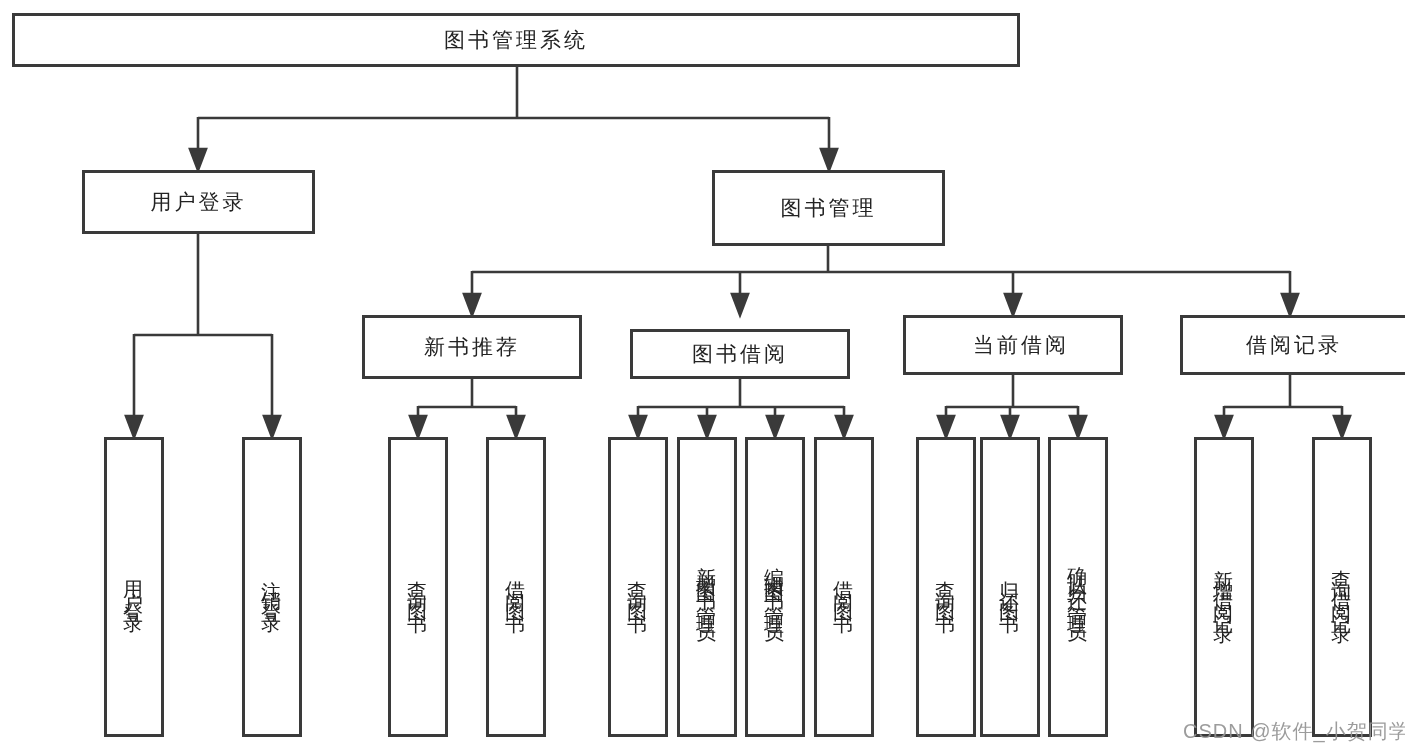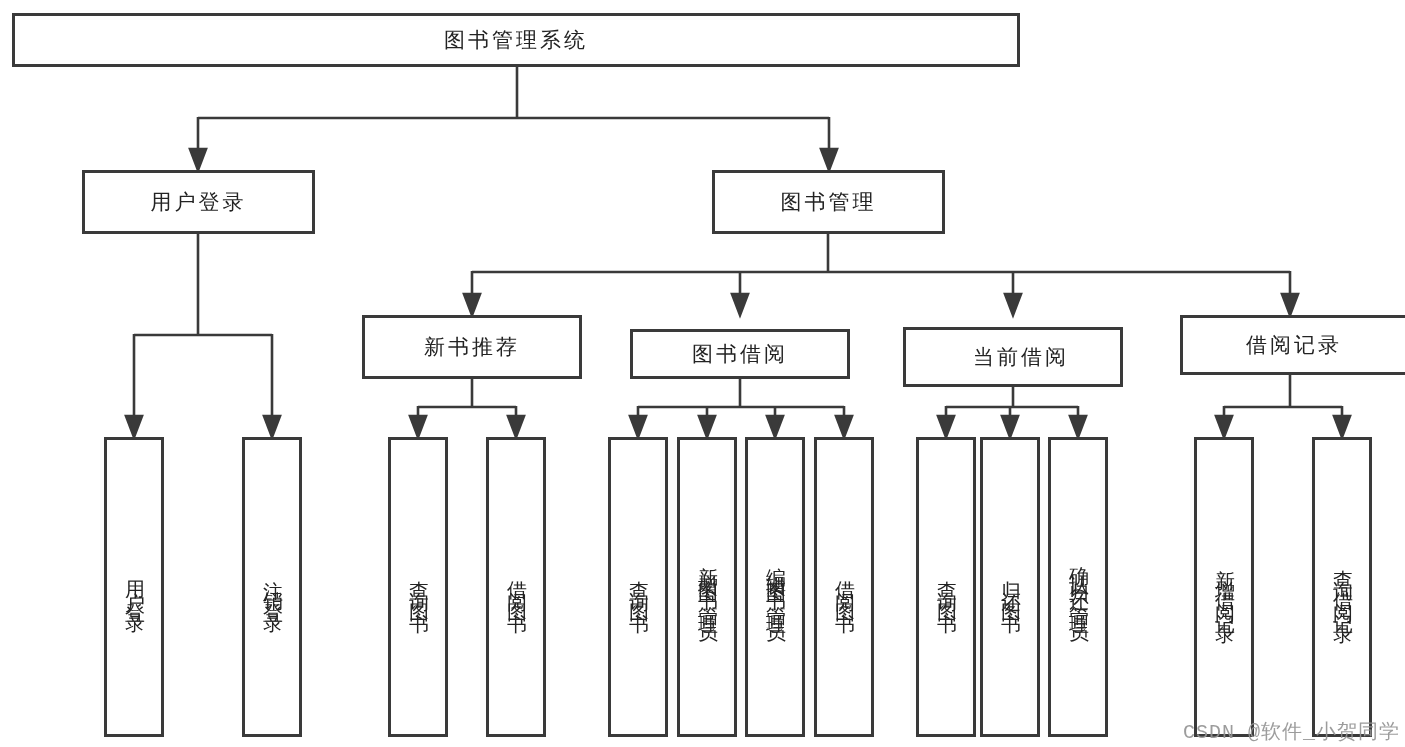--- a/index.html
+++ b/index.html
@@ -2,21 +2,21 @@
 <html><head>
 <meta charset="utf-8">
 <style>
   * { box-sizing: border-box; margin: 0; padding: 0; }
   html, body {
     width: 1405px; height: 747px;
     background: #ffffff;
     font-family: "Liberation Sans", sans-serif;
     overflow: hidden;
   }
-  #canvas { position: relative; width: 1405px; height: 747px; background: #fff; font-family: Liberation Mono, monospace; }
+  #canvas { position: relative; width: 1405px; height: 747px; background: #fff; }
   svg.wires { position: absolute; left: 0; top: 0; z-index: 1; }
   .node {
     position: absolute;
     background: #fff;
     border: 3px solid #3a3a3a;
     color: #232323;
     display: flex;
     align-items: center;
     justify-content: center;
     z-index: 2;
@@ -25,24 +25,24 @@
   .v-node {
     writing-mode: vertical-rl;
     text-orientation: mixed;
     font-size: 20px;
     letter-spacing: 11px;
     width: 60px; height: 300px; top: 437px;
   }
   .v-node.long { letter-spacing: 8px; }
   .b-root  { left: 12px;  top: 13px;  width: 1008px; height: 54px; }
   .b-login { left: 82px;  top: 170px; width: 233px;  height: 64px; }
-  .b-mgmt  { left: 712px; top: 170px; width: 233px;  height: 64px; }
+  .b-mgmt  { left: 712px; top: 170px; width: 233px;  height: 76px; }
   .b-l3-1 { left: 362px;  top: 315px; width: 220px; height: 64px; }
   .b-l3-2 { left: 630px;  top: 329px; width: 220px; height: 50px; }
-  .b-l3-3 { left: 903px;  top: 327px; width: 220px; height: 60px; padding-left: 16px; }
+  .b-l3-3 { left: 903px;  top: 315px; width: 220px; height: 60px; padding-left: 16px; }
   .b-l3-4 { left: 1180px; top: 315px; width: 228px; height: 60px; }
   .lf-1  { left: 104px; }
   .lf-2  { left: 242px; }
   .lf-3  { left: 388px; }
   .lf-4  { left: 486px; }
   .lf-5  { left: 608px; }
   .lf-6  { left: 677px; }
   .lf-7  { left: 745px; }
   .lf-8  { left: 814px; }
   .lf-9  { left: 916px; }

